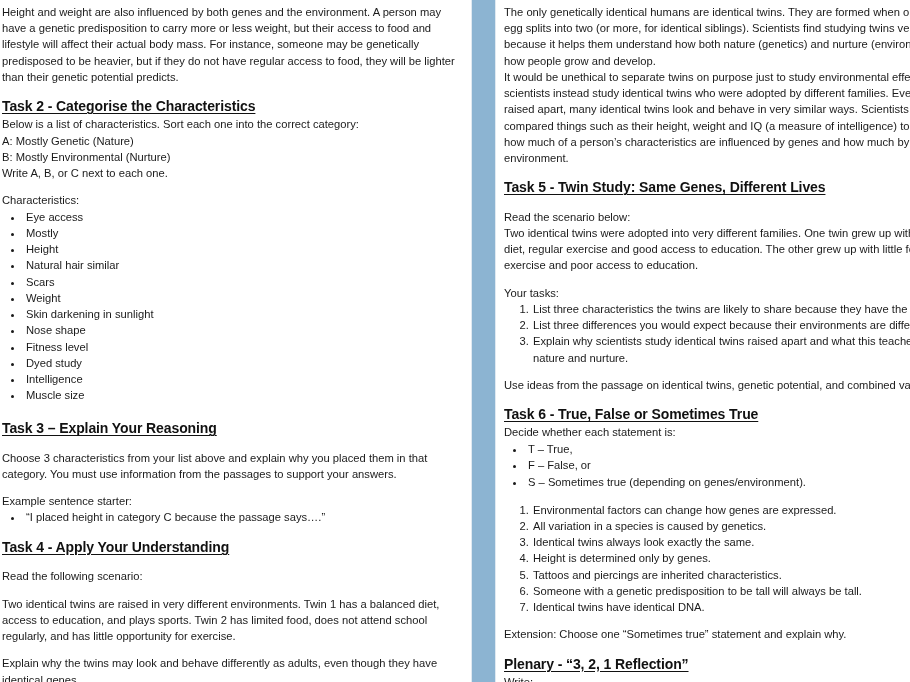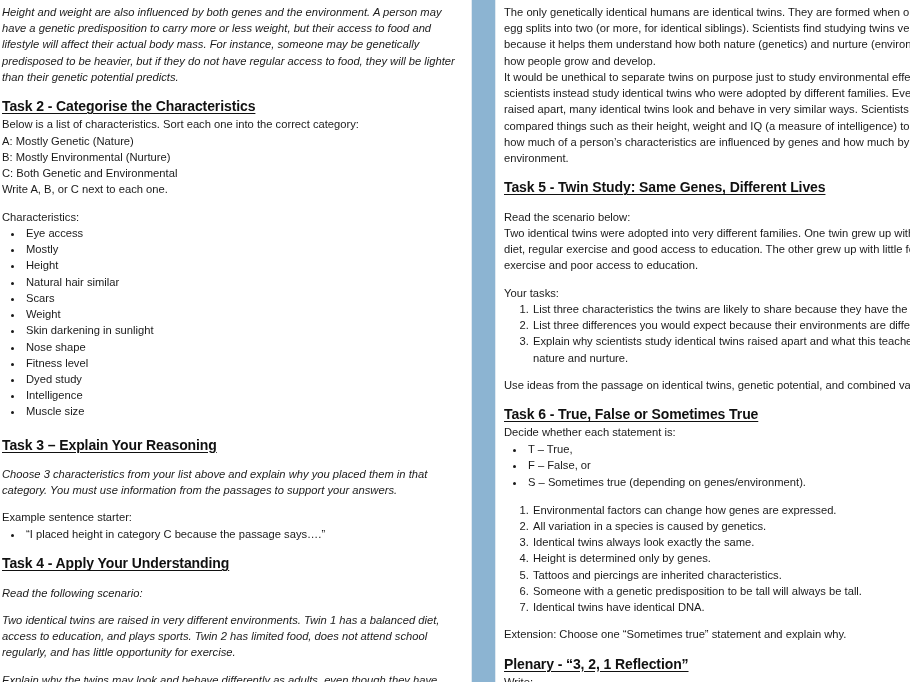--- a/index.html
+++ b/index.html
@@ -63,21 +63,20 @@
   .page-right-inner {
     width: 470px;   
   }
 
   
   p {
     margin: 0 0 0 0;
   }
   .para {
     margin: 0 0 11px 0;
-    font-style: italic;
   }
   .line {
     margin: 0;
   }
   .spacer-sm { height: 11px; }
   .spacer-md { height: 15px; }
 
   h3.task {
     font-size: 14px;
     font-weight: bold;
@@ -117,21 +116,20 @@
 
   <div class="page page-left">
     <div class="page-left-inner">
 
       <p class="para">Height and weight are also influenced by both genes and the environment. A person may have a genetic predisposition to carry more or less weight, but their access to food and lifestyle will affect their actual body mass. For instance, someone may be genetically predisposed to be heavier, but if they do not have regular access to food, they will be lighter than their genetic potential predicts.</p>
 
       <h3 class="task">Task 2 - Categorise the Characteristics</h3>
       <p class="line">Below is a list of characteristics. Sort each one into the correct category:</p>
       <p class="line">A: Mostly Genetic (Nature)</p>
       <p class="line">B: Mostly Environmental (Nurture)</p>
-      <p class="line">C: Both Genetic and Environmental</p>
       <p class="line">Write A, B, or C next to each one.</p>
 
       <div class="spacer-sm"></div>
 
       <p class="line">Characteristics:</p>
       <ul class="bullets tightlist">
         <li>Eye access</li>
         <li>Mostly</li>
         <li>Height</li>
         <li>Natural hair similar</li>

